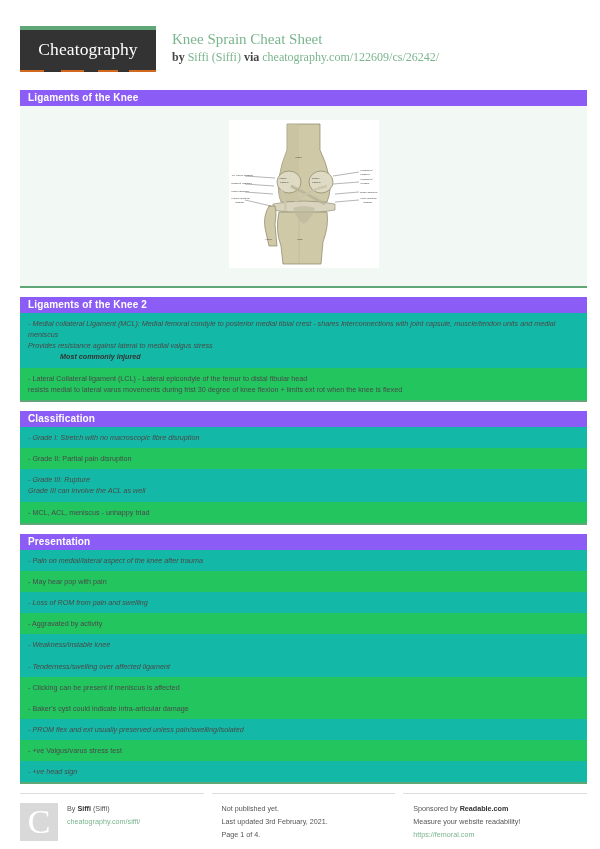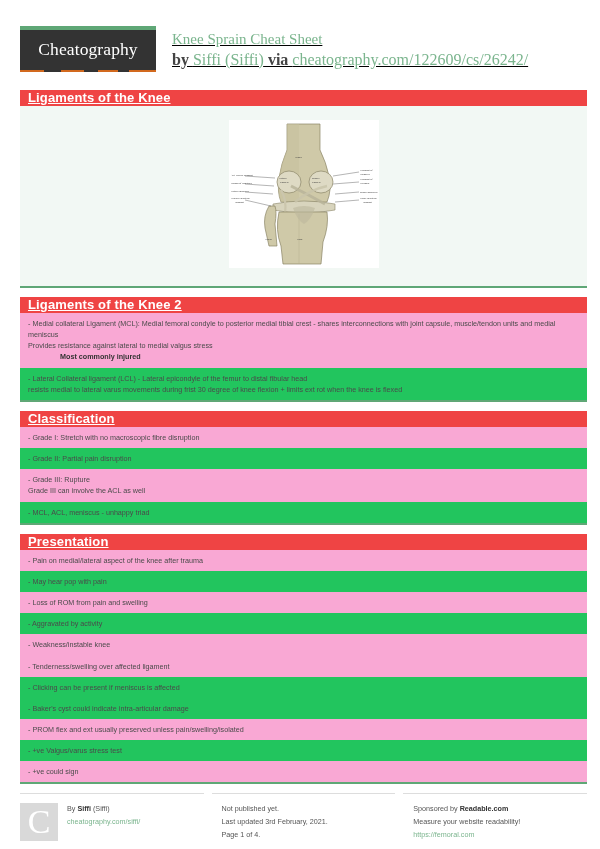--- a/index.html
+++ b/index.html
@@ -50,65 +50,63 @@
     height: 2px;
     background: linear-gradient(to right,
       #d2691e 0 18%, transparent 18% 30%,
       #d2691e 30% 47%, transparent 47% 57%,
       #d2691e 57% 72%, transparent 72% 80%,
       #d2691e 80% 100%);
   }
   .title-block {
     padding-left: 16px;
     padding-top: 4px;
-    text-decoration: underline;
   }
   .sheet-title {
     font-family: "Liberation Serif", serif;
     font-size: 15px;
     color: #7bb58e;
     line-height: 1.25;
     margin: 0 0 1px 0;
     font-weight: normal;
   }
   .byline {
     font-family: "Liberation Serif", serif;
-    font-size: 16px;
+    font-size: 12px;
     color: #444444;
     line-height: 1.3;
   }
   .byline b { font-weight: bold; color: #444; }
   .byline .lnk { color: #7bb58e; }
 
   
   .section {
     margin-bottom: 9px;
     border-bottom: 2px solid #5fa776;
     background: #ffffff;
   }
   .sec-head {
-    background: #ef4444;
+    background: #8b5cf6;
     color: #ffffff;
-    font-size: 13px;
+    font-size: 10px;
     font-weight: bold;
     padding: 4px 8px 4px 8px;
     height: 16px;
     line-height: 8px;
     letter-spacing: .15px;
-    text-decoration: underline;
   }
   .sec-body { }
   .row {
     font-size: 7.2px;
     color: #4a4a4a;
     padding: 5px 8px;
     line-height: 1.55;
     background: #22c55e;
   }
-  .row.alt { background: #f9a8d4; }
+  .row.alt { background: #14b8a6; font-style: italic; }
   .row b { font-weight: bold; color: #333; margin-left: 32px; }
   .row .sub { display: block; }
 
   
   .img-row {
     background: #f2f8f4;
     padding: 14px 0 18px 0;
     display: flex;
     justify-content: center;
   }
@@ -287,21 +285,21 @@
       <div class="row">
           <span class="sub">- Baker's cyst could indicate intra-articular damage</span>
         </div>
       <div class="row alt">
           <span class="sub">- PROM flex and ext usually preserved unless pain/swelling/isolated</span>
         </div>
       <div class="row">
           <span class="sub">- +ve Valgus/varus stress test</span>
         </div>
       <div class="row alt">
-          <span class="sub">- +ve could sign</span>
+          <span class="sub">- +ve head sign</span>
         </div>
     </div>
   </div>
 
   <div class="footer">
     <div class="fcol fcol-1">
       <div class="avatar">C</div>
       <div>
         <div class="fline"><span>By </span><b>Siffi</b><span> (Siffi)</span></div>
         <div class="flink">cheatography.com/siffi/</div>

